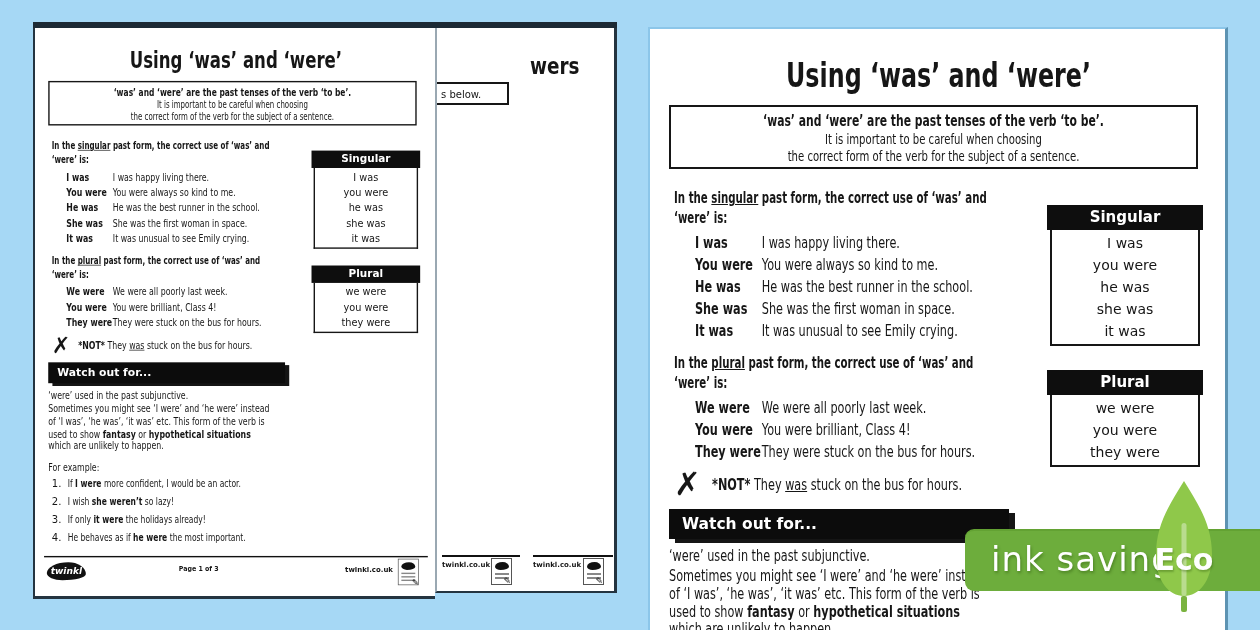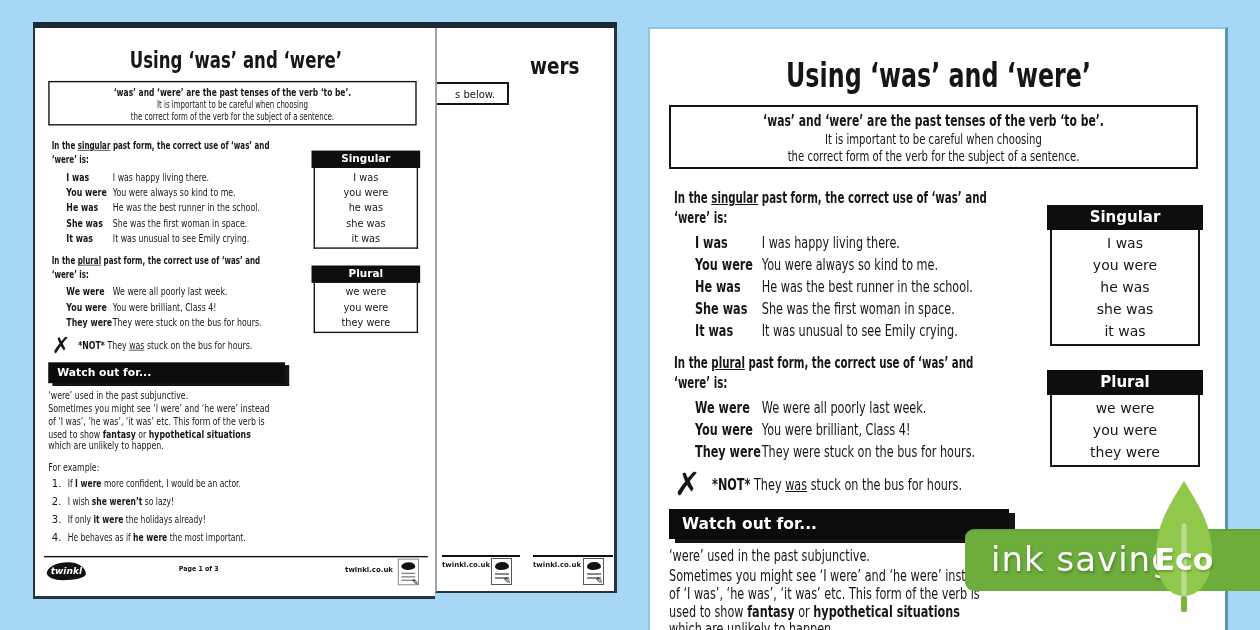--- a/index.html
+++ b/index.html
@@ -25,21 +25,21 @@
   .page-middle{left:435px;top:28px;width:92px;height:565px;background:#fff;
     border-left:2px solid #9aa8b2;border-bottom:2px solid #243440;box-sizing:border-box;}
   .page-left{left:33px;top:28px;width:402px;height:571px;background:#fff;
     border-left:2px solid #243440;border-bottom:3px solid #243440;box-sizing:border-box;overflow:hidden;}
   .page-left .sheet{transform:scale(0.6965);transform-origin:0 0;}
   .page-right{left:648px;top:27px;width:580px;height:603px;background:#fff;
     border-top:2px solid #8cc6e9;border-left:2px solid #8cc6e9;border-right:3px solid #5d93b2;box-sizing:border-box;overflow:hidden;}
 
   .back-title-frag{left:3px;top:25px;font-size:23px;font-weight:bold;transform:scaleX(0.8);transform-origin:0 0;}
   .mid-box{left:0;top:54px;width:72px;height:23px;border:2px solid #161616;border-left:none;background:#fff;
-    font-size:10px;line-height:21px;padding-left:18px;box-sizing:border-box;}
+    font-size:10px;line-height:21px;padding-left:4px;box-sizing:border-box;}
   .mini-foot-line{top:527px;border-top:2px solid #111;}
   .mini-site{top:533px;font-size:7px;font-weight:bold;}
   .mini-badge{top:530px;width:21px;height:27px;border:1px solid #555;background:#fff;box-sizing:border-box;}
   .mini-badge .blob{position:absolute;left:3px;top:3px;width:14px;height:8px;background:#111;border-radius:55% 45% 60% 40%/55% 60% 40% 45%;}
   .mini-badge .ln{position:absolute;left:3px;height:1.5px;width:14px;background:#888;}
   .mini-badge .pen{position:absolute;right:0px;bottom:-2px;font-size:9px;color:#111;}
 
   
   .sheet{position:absolute;left:0;top:0;width:577px;height:819px;background:#fff;color:#161616;}
   .ws-title{left:0;top:26px;width:577px;text-align:center;font-size:34px;font-weight:bold;transform:scaleX(0.70);}

